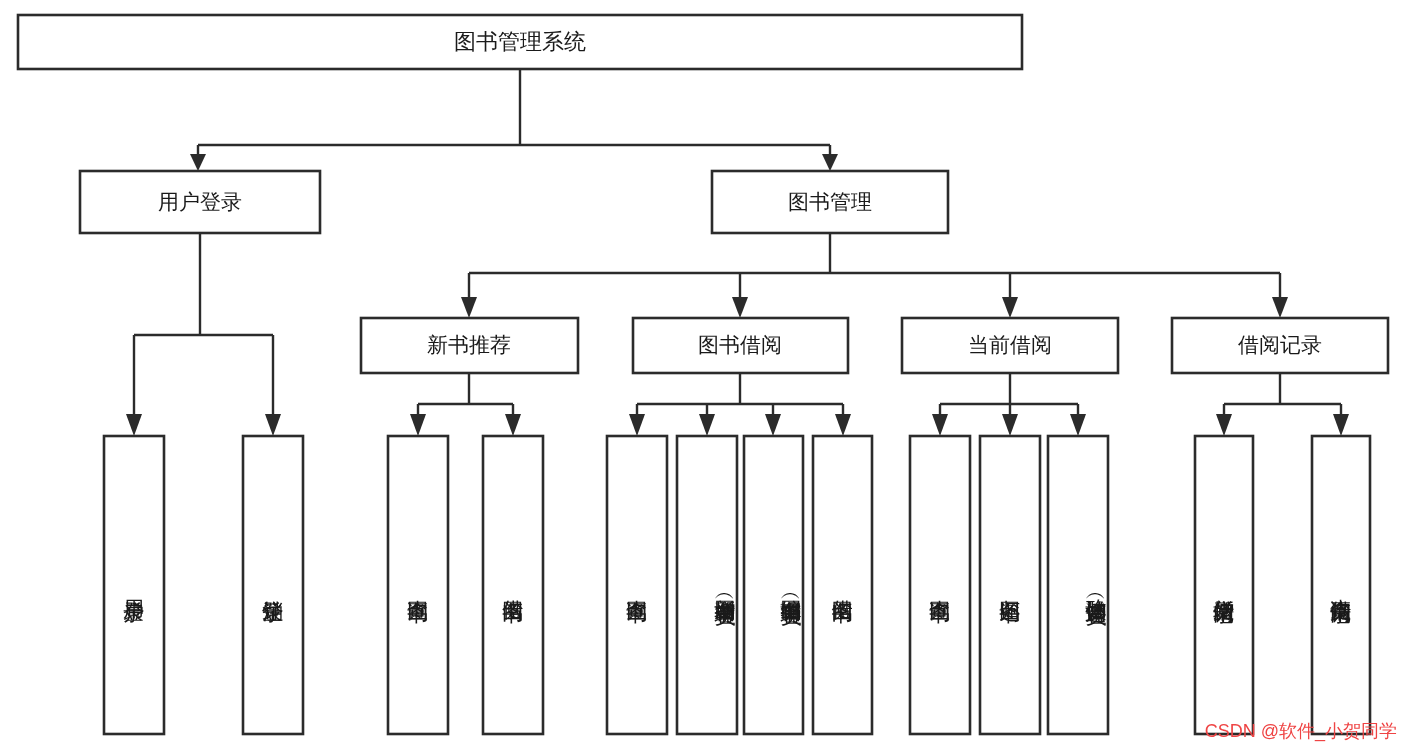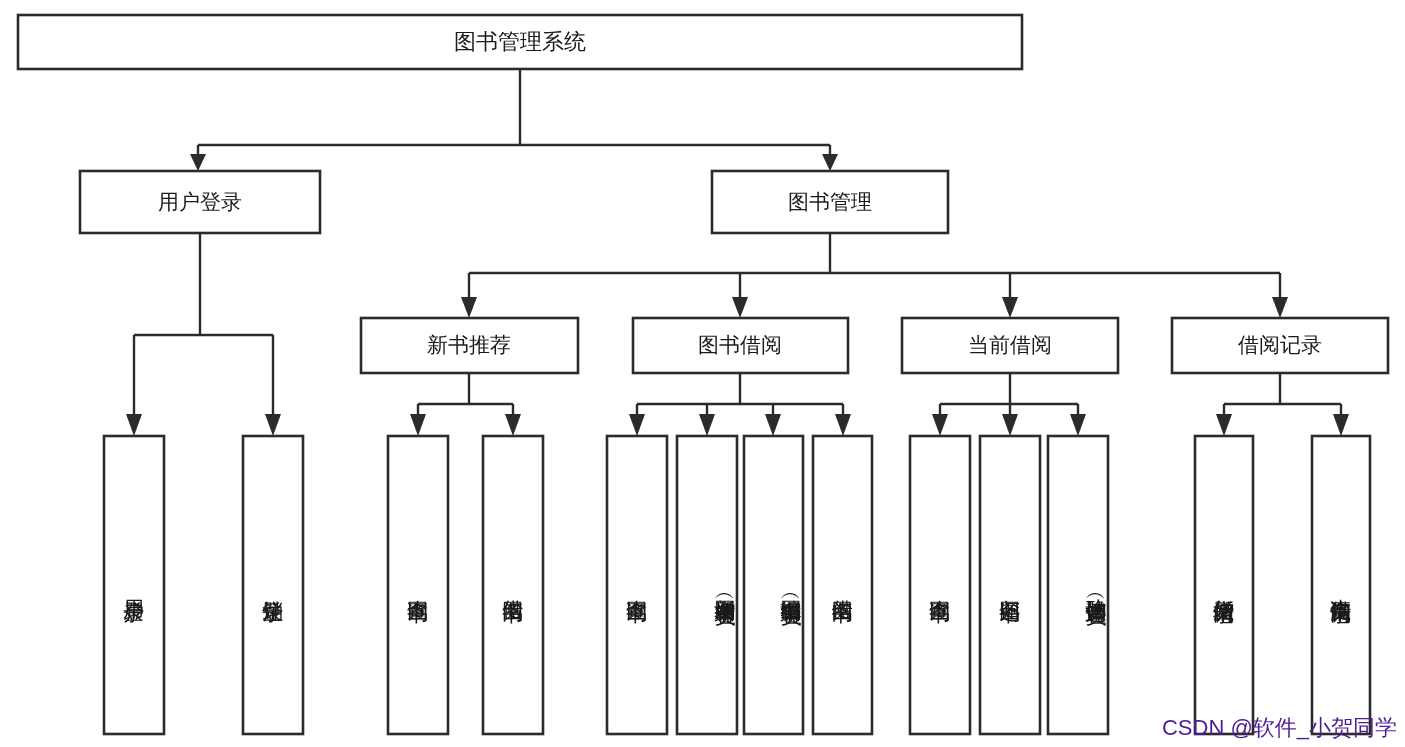--- a/index.html
+++ b/index.html
@@ -68,22 +68,22 @@
     pointer-events: none;
   }
   .leaf-label.centered {
     align-items: center;
   }
   .watermark {
     position: absolute;
     right: 8px;
     bottom: 4px;
     font-family: "Liberation Sans", "DejaVu Sans", sans-serif;
-    font-size: 22px;
-    color: #4c1d95;
+    font-size: 18px;
+    color: #ef4444;
     white-space: nowrap;
   }
 </style>
 </head>
 <body>
 
 <div id="diagram-root">
 
   <svg id="tree-svg" viewBox="0 0 1405 747" xmlns="http://www.w3.org/2000/svg">
 

